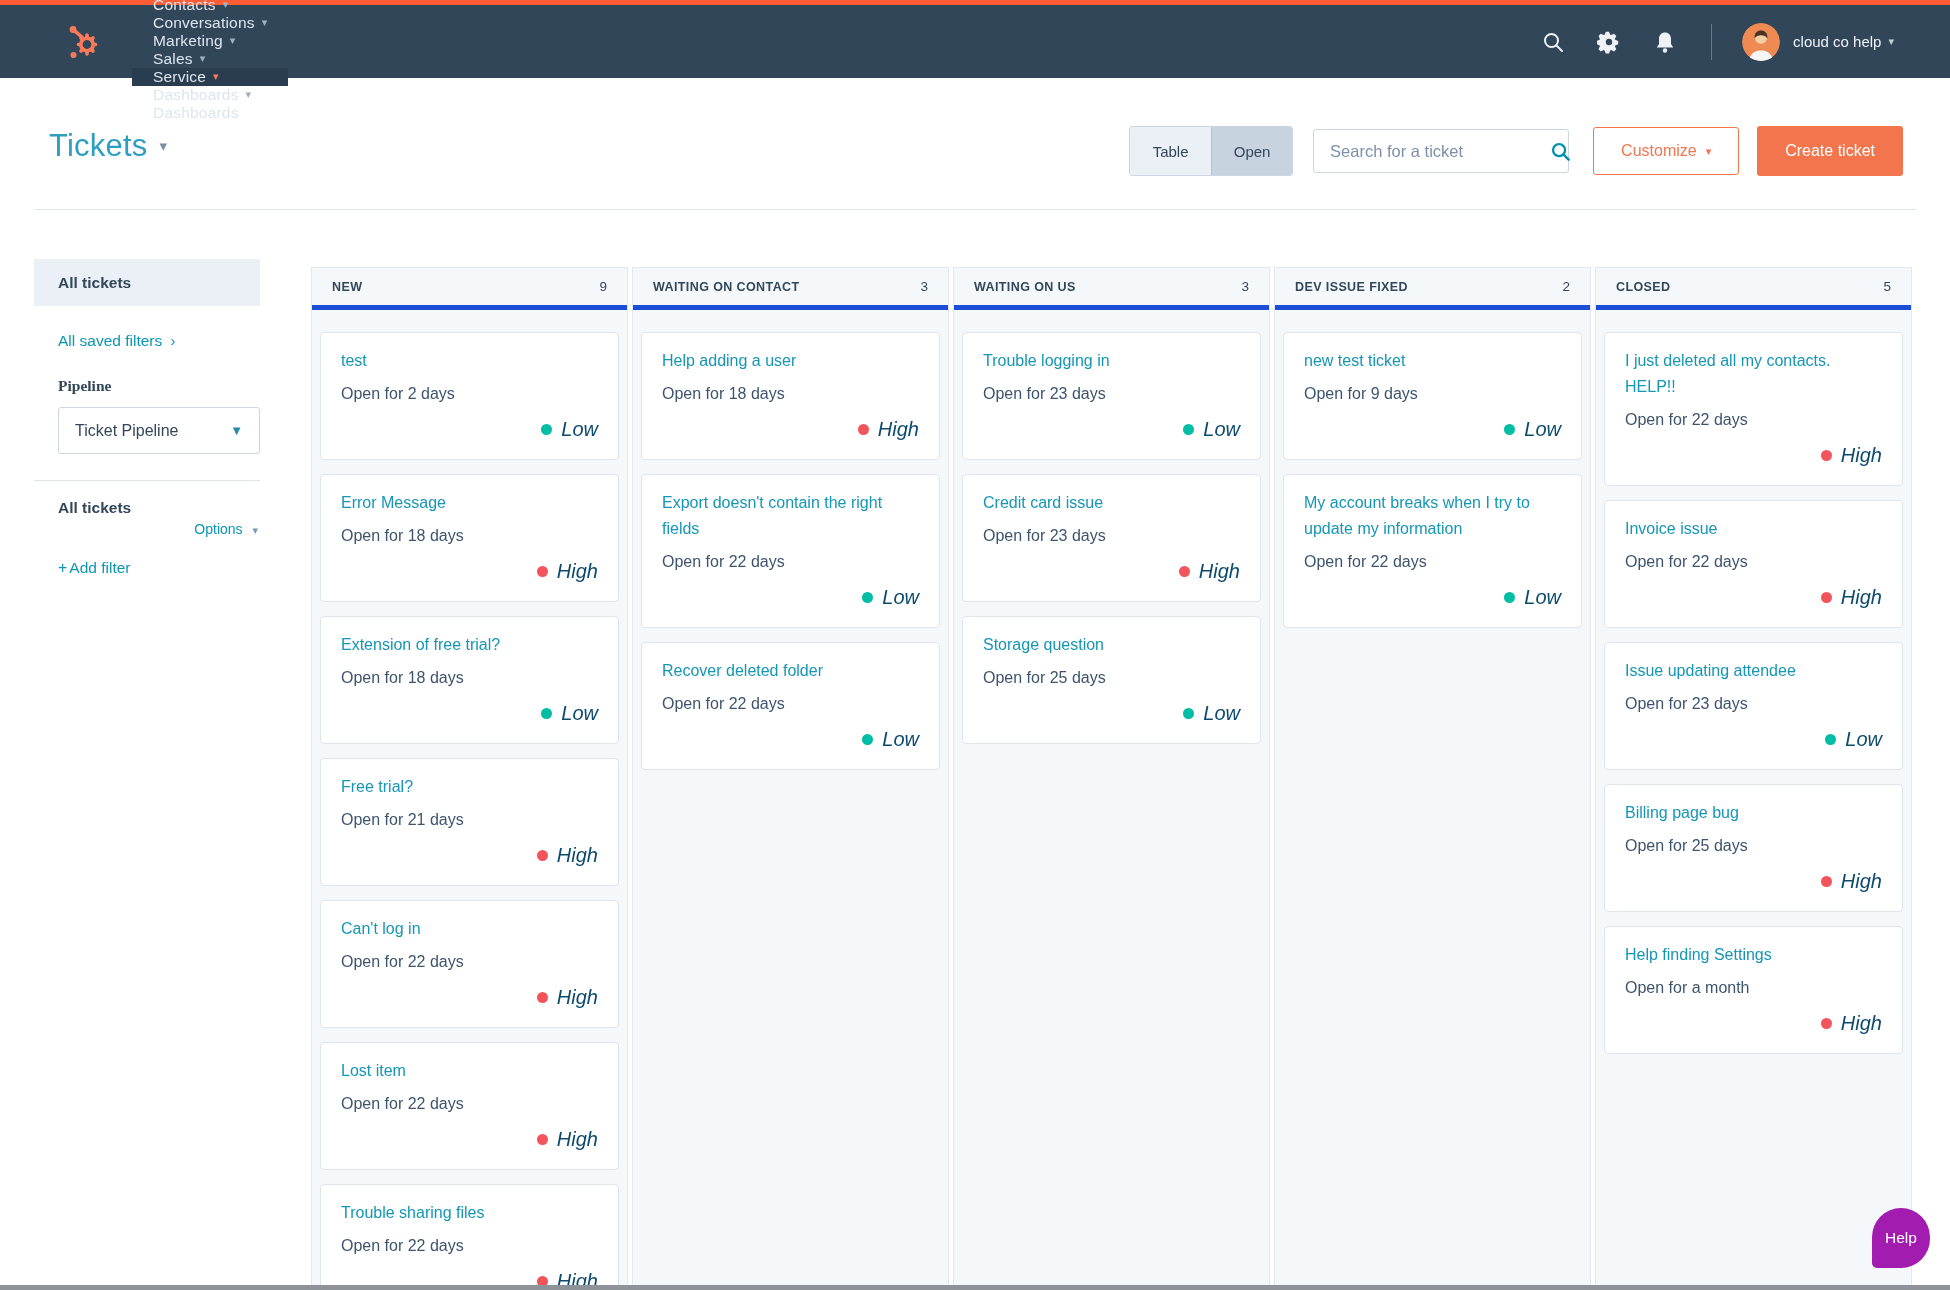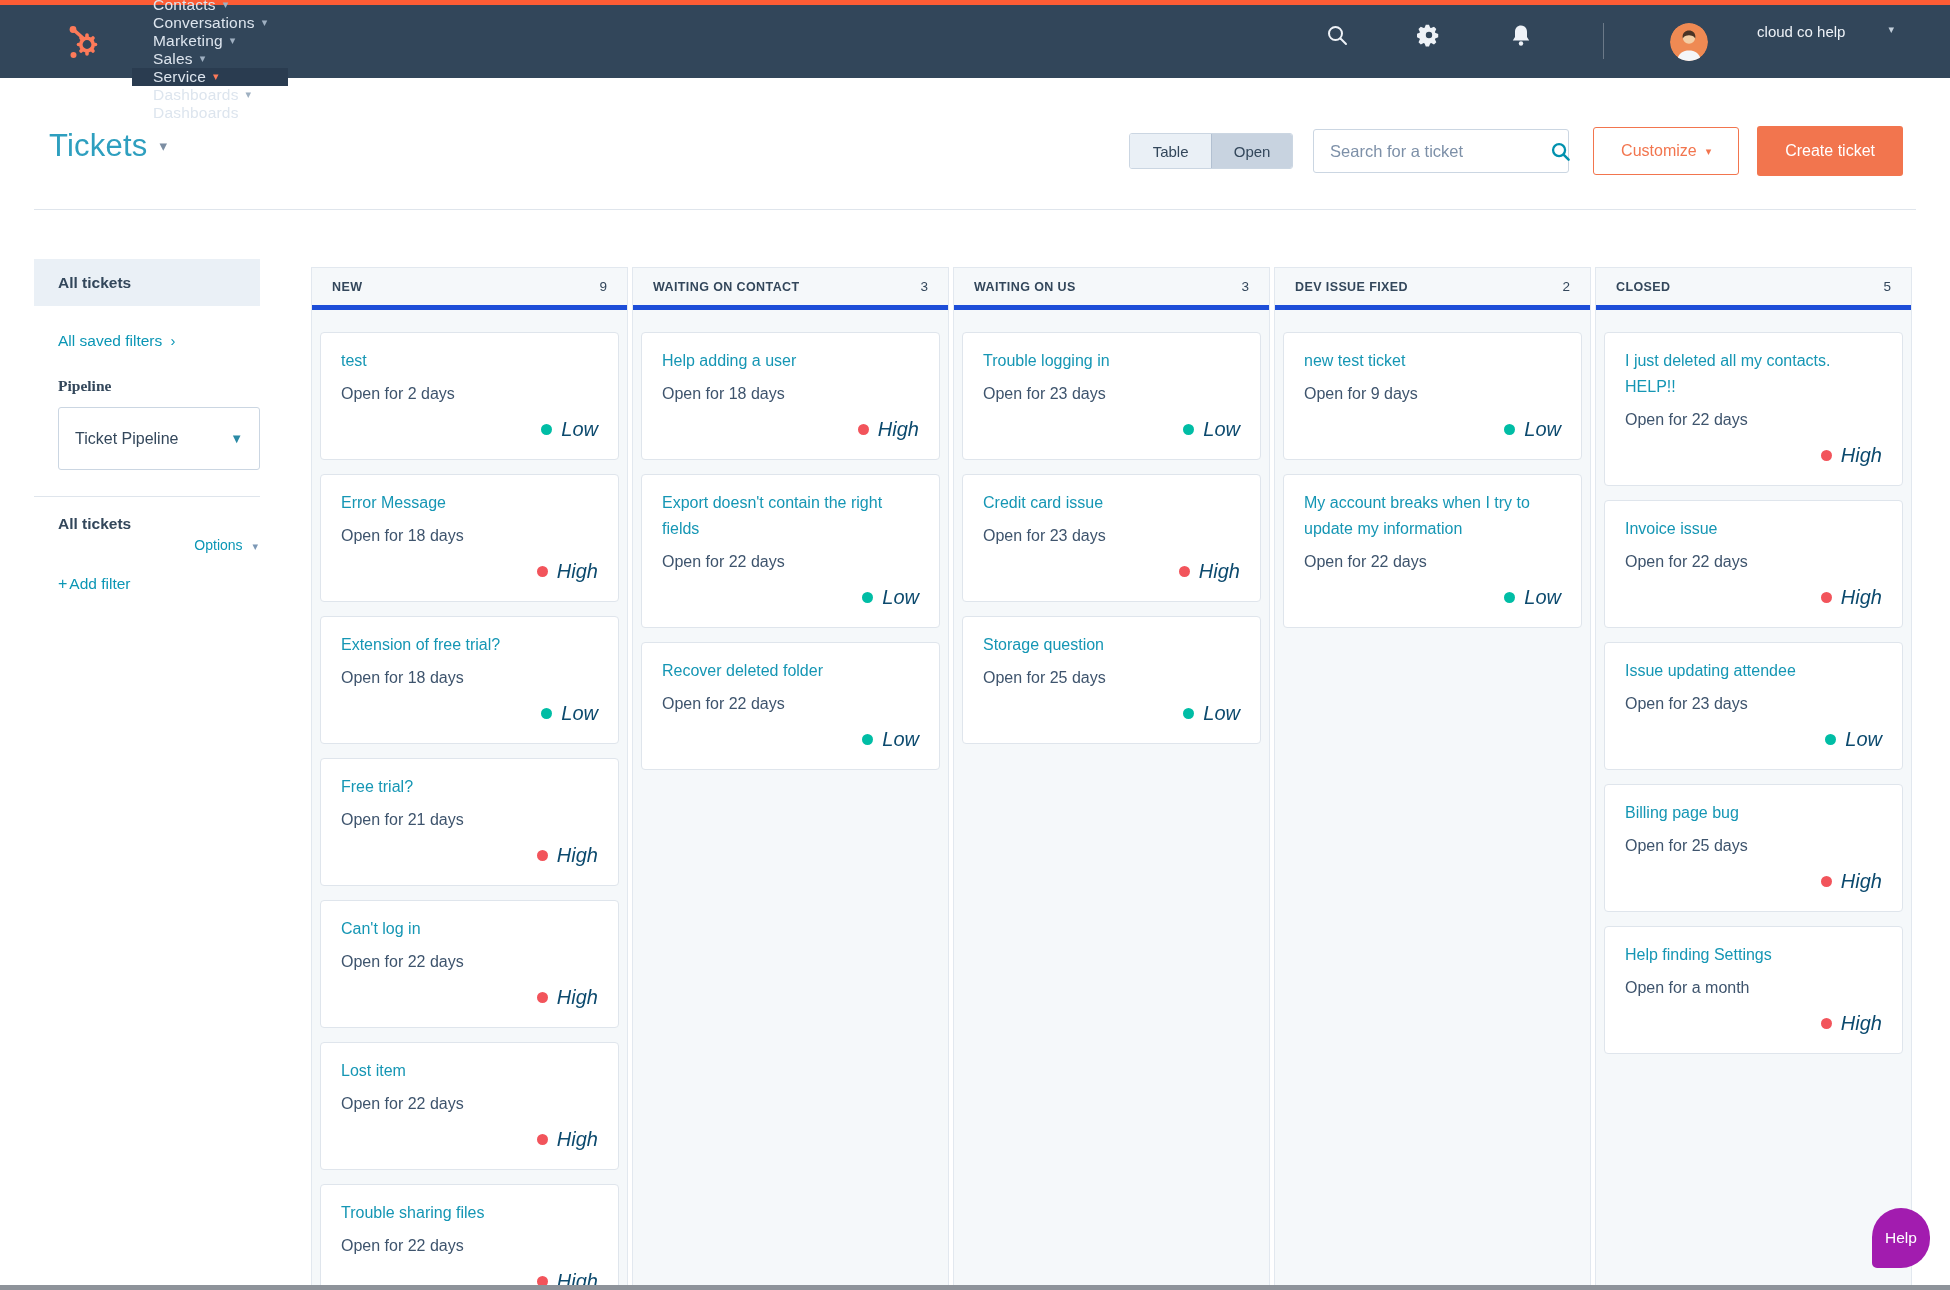--- a/index.html
+++ b/index.html
@@ -10,35 +10,35 @@
   .topbar { position:absolute; left:0; top:0; width:1950px; height:78px;
             background:#32465a; border-top:5px solid #fd5c35;
             display:flex; align-items:center; }
   .logo { width:44px; height:44px; margin:0 28px 0 60px; flex:0 0 auto; }
   .nav-items { display:flex; height:92px; align-items:stretch;flex-direction:column; }
   .nav-item { display:flex; align-items:center; padding:0 21px; cursor:pointer;
               font-size:15.5px; color:#dde5ee; letter-spacing:.2px; }
   .nav-item.active { background:#2a3c50; }
   .nav-item .caret { font-size:11px; margin-left:7px; color:#9fb0c1; }
   .nav-item .caret.caret-orange { color:#fd7a59; }
-  .nav-right { margin-left:auto; display:flex; align-items:flex-start; padding-right:56px;gap:36px; }
+  .nav-right { margin-left:auto; display:flex; align-items:center; padding-right:56px; }
   .nav-icon { width:24px; height:24px; margin-left:32px; cursor:pointer; display:block; }
   .nav-divider { width:1px; height:36px; background:rgba(255,255,255,.28); margin:0 30px 0 34px; }
   .avatar { width:38px; height:38px; border-radius:50%; overflow:hidden; flex:0 0 auto; cursor:pointer; }
   .account-name { color:#eef2f7; font-size:15px; margin-left:13px; cursor:pointer; }
   .account-caret { color:#c3cfdb; font-size:11px; margin-left:7px; }
 
   
   .page-title-row { position:absolute; left:49px; top:128px; display:flex; align-items:center; }
   .page-title { font-size:31px; font-weight:400; color:#2e9fbf; letter-spacing:.2px; cursor:pointer; }
   .title-caret { color:#7c8ea3; font-size:15px; margin-left:12px; }
 
   .header-controls { position:absolute; right:47px; top:126px; height:50px;
                      display:flex; align-items:center; }
-  .toggle-group { display:flex; height:36px; border-radius:3px; overflow:hidden;
+  .toggle-group { display:flex; height:50px; border-radius:3px; overflow:hidden;
                   border:1px solid #cbd6e2; }
   .toggle-btn { width:81px; display:flex; align-items:center; justify-content:center;
                 font-size:15px; color:#33475b; background:#eaf0f6; cursor:pointer; }
   .toggle-btn.selected { background:#c8d3e0; border-left:1px solid #b2c0d1; }
   .search-box { width:256px; height:44px; border:1px solid #cbd6e2; border-radius:3px;
                 background:#fff; margin-left:20px; display:flex; align-items:center;
                 padding:0 14px 0 16px; }
   .search-box input { border:none; outline:none; flex:1; font-size:16.5px;
                       font-family:"Liberation Sans",sans-serif; color:#33475b; background:transparent; }
   .search-box input::placeholder { color:#7d90a8; }
@@ -53,21 +53,21 @@
 
   .page-divider { position:absolute; left:34px; right:34px; top:209px; height:1px; background:#dfe5ec; }
 
   
   .sidebar { position:absolute; left:34px; top:259px; width:226px; }
   .saved-view { height:47px; background:#eaf0f6; display:flex; align-items:center;
                 padding-left:24px; font-size:15.5px; font-weight:700; color:#33475b; cursor:pointer; }
   .saved-filters { margin:26px 0 0 24px; font-size:15.5px; color:#0b96b5; cursor:pointer; }
   .saved-filters .chev { font-size:15px; margin-left:4px; }
   .pipeline-label { margin:27px 0 0 24px; font-size:15.5px; font-weight:700; color:#33475b;font-family:Liberation Serif, serif; }
-  .pipeline-select { margin:12px 0 0 24px; width:202px; height:63px; border:1px solid #cbd6e2;
+  .pipeline-select { margin:12px 0 0 24px; width:202px; height:47px; border:1px solid #cbd6e2;
                      border-radius:3px; display:flex; align-items:center; padding:0 16px;
                      font-size:16px; color:#33475b; cursor:pointer; background:#fff; }
   .pipeline-select .caret { margin-left:auto; color:#2a8aa5; font-size:13px; }
   .sidebar-divider { margin-top:26px; height:1px; background:#dfe5ec; }
   .filter-title { margin:18px 0 0 24px; font-size:15.5px; font-weight:700; color:#33475b; }
   .options-link { margin:4px 2px 0 0; text-align:right; font-size:14px; color:#0b96b5; cursor:pointer; }
   .options-link .caret { color:#7c98b6; font-size:11px; margin-left:6px; }
   .add-filter { margin:22px 0 0 24px; font-size:15.5px; color:#0b96b5; cursor:pointer; }
   .add-filter .plus { font-size:16px; margin-right:2px; }
 

